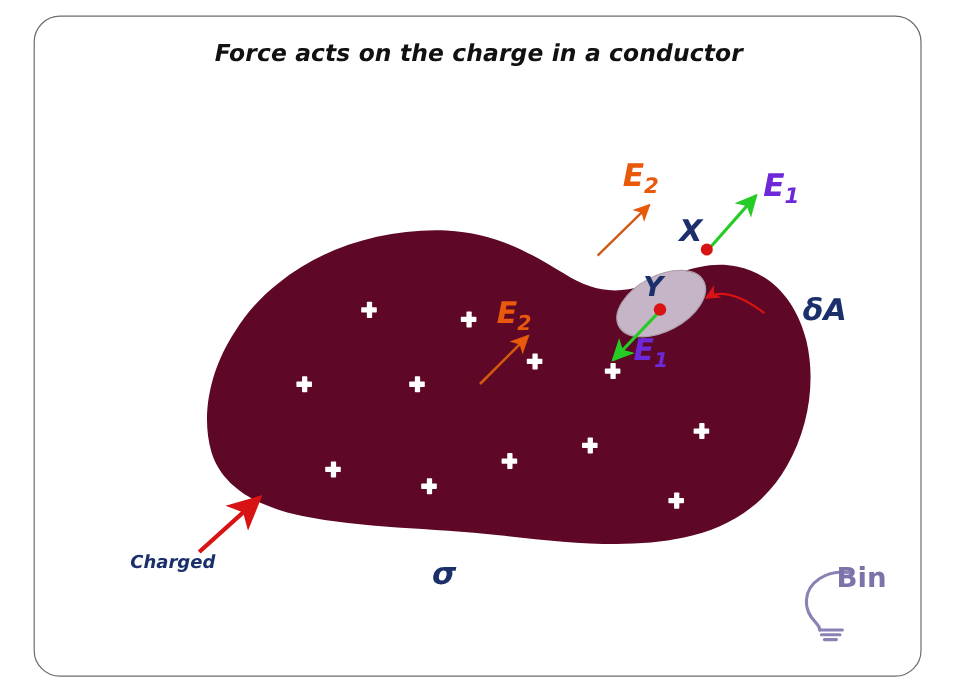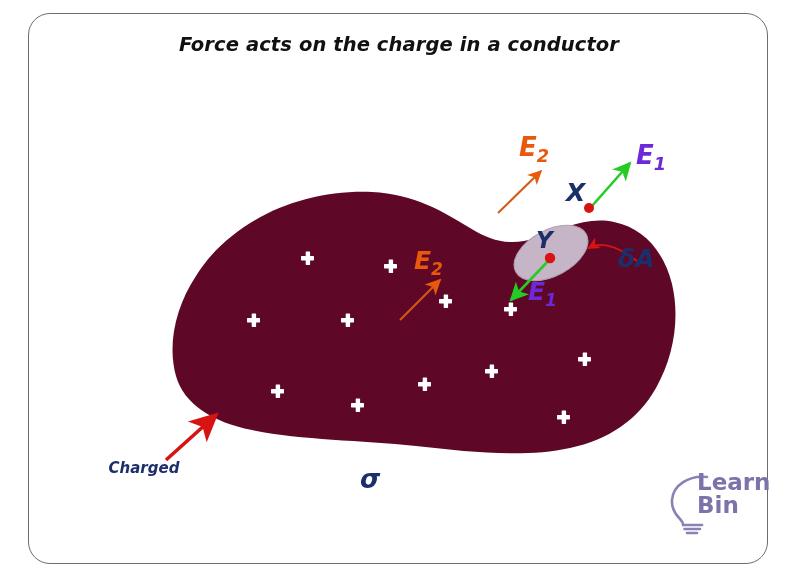--- a/index.html
+++ b/index.html
@@ -63,21 +63,21 @@
   }
   .e-orange { color: #E8590C; }
   .e-green  { color: #6d28d9; }
   .navy     { color: #1B2F6B; }
   #lbl-e2-outer { left: 519px; top: 134px; font-size: 26px; }
   #lbl-e1-outer { left: 636px; top: 142px; font-size: 26px; }
   #lbl-e2-inner { left: 414px; top: 248px; font-size: 25px; }
   #lbl-e1-inner { left: 528px; top: 279px; font-size: 25px; }
   #lbl-x  { left: 566px; top: 180px; font-size: 25px; }
   #lbl-y  { left: 536px; top: 229px; font-size: 23px; }
-  #lbl-da { left: 618px; top: 246px; font-size: 25px; }
+  #lbl-da { left: 669px; top: 246px; font-size: 25px; }
   #lbl-sigma { left: 360px; top: 466px; font-size: 26px; }
   #lbl-charged {
     left: 68px; top: 459px;
     font-size: 15px;
     color: #1B2F6B;
     text-align: center;
     width: 152px;
     line-height: 1.28;
   }
   #logo {
@@ -244,17 +244,16 @@
 
   <svg id="logo" viewBox="0 0 110 68">
     <g fill="none" stroke="#8b82b4" stroke-width="2.6" stroke-linecap="round">
       <path d="M 48,10 C 30,8 14,18 13,33 C 12.4,42 17,48 21,52 C 23,54 24,56 24.3,58"></path>
       <path d="M 24,58 L 43,58"></path>
       <path d="M 25.5,62 L 41,62"></path>
       <path d="M 28,66 L 38,66"></path>
     </g>
   </svg>
   <div id="logo-text">
-    <span>Learn</span>
     <span class="bin">Bin</span>
   </div>
 
 </div>
 
 </body></html>

